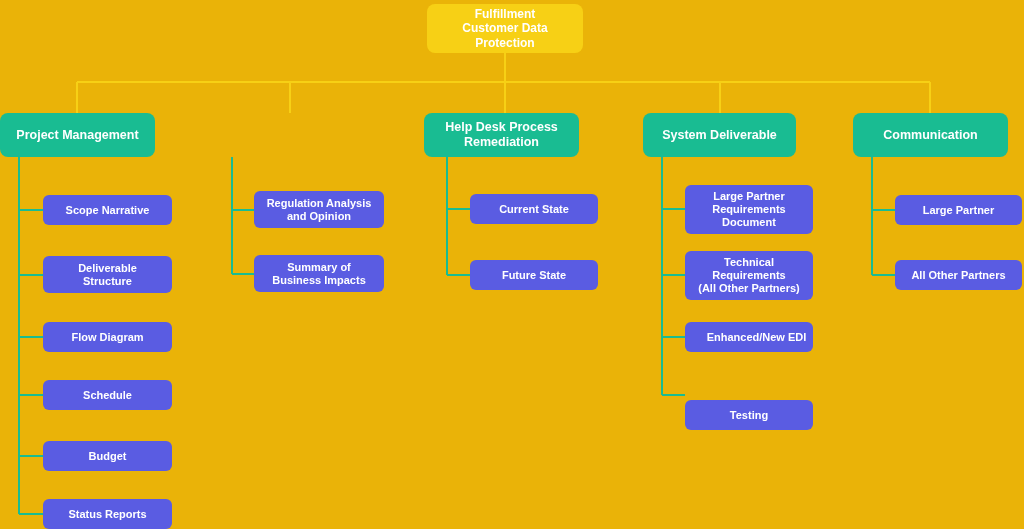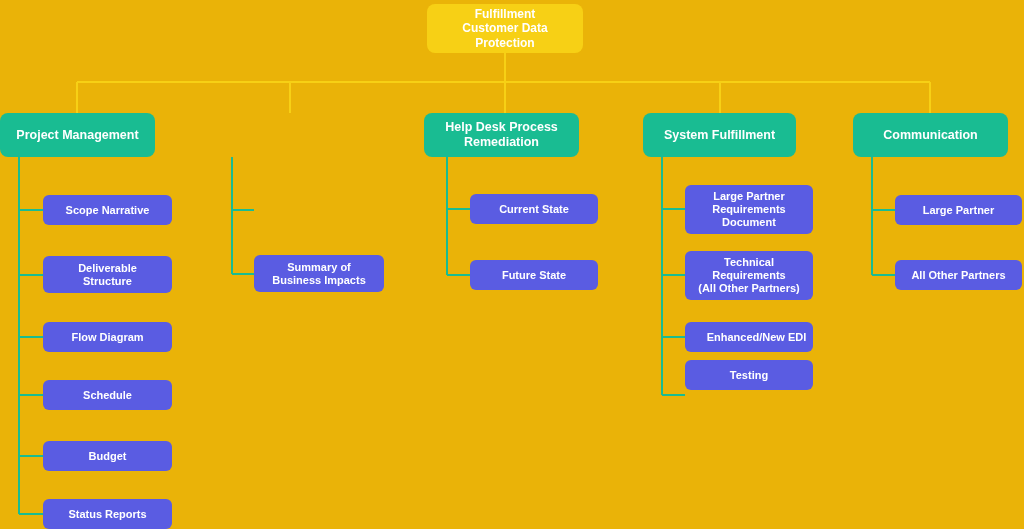--- a/index.html
+++ b/index.html
@@ -63,42 +63,44 @@
     </g>
   </svg>
 
   <div class="node root" style="left:427px; top:4px; width:156px; height:49px;">Fulfillment
 Customer Data
 Protection</div>
 
   <div class="node branch" style="left:0px; top:113px; width:155px; height:44px;">Project Management</div>
   <div class="node branch" style="left:424px; top:113px; width:155px; height:44px;">Help Desk Process
 Remediation</div>
-  <div class="node branch" style="left:643px; top:113px; width:153px; height:44px;">System Fulfillment</div>
+  <div class="node branch" style="left:643px; top:113px; width:153px; height:44px;">System Deliverable</div>
   <div class="node branch" style="left:853px; top:113px; width:155px; height:44px;">Communication</div>
 
   <div class="node leaf" style="left:43px; top:195px; width:129px; height:30px;">Scope Narrative</div>
   <div class="node leaf" style="left:43px; top:256px; width:129px; height:37px;">Deliverable
 Structure</div>
   <div class="node leaf" style="left:43px; top:322px; width:129px; height:30px;">Flow Diagram</div>
   <div class="node leaf" style="left:43px; top:380px; width:129px; height:30px;">Schedule</div>
   <div class="node leaf" style="left:43px; top:441px; width:129px; height:30px;">Budget</div>
   <div class="node leaf" style="left:43px; top:499px; width:129px; height:30px;">Status Reports</div>
 
+  <div class="node leaf" style="left:254px; top:191px; width:130px; height:37px;">Regulation Analysis
+and Opinion</div>
   <div class="node leaf" style="left:254px; top:255px; width:130px; height:37px;">Summary of
 Business Impacts</div>
 
   <div class="node leaf" style="left:470px; top:260px; width:128px; height:30px;">Future State</div>
   <div class="node leaf" style="left:470px; top:194px; width:128px; height:30px;">Current State</div>
 
   <div class="node leaf" style="left:685px; top:185px; width:128px; height:49px;">Large Partner
 Requirements
 Document</div>
   <div class="node leaf" style="left:685px; top:251px; width:128px; height:49px;">Technical
 Requirements
 (All Other Partners)</div>
   <div class="node leaf" style="left:685px; top:322px; width:128px; height:30px;padding-left:15px;">Enhanced/New EDI</div>
-  <div class="node leaf" style="left:685px; top:360px; width:128px; height:30px;text-align:right;">Testing</div>
+  <div class="node leaf" style="left:685px; top:400px; width:128px; height:30px;text-align:right;">Testing</div>
 
   <div class="node leaf" style="left:895px; top:195px; width:127px; height:30px;">Large Partner</div>
   <div class="node leaf" style="left:895px; top:260px; width:127px; height:30px;">All Other Partners</div>
 
 </div>
 
 </body></html>

